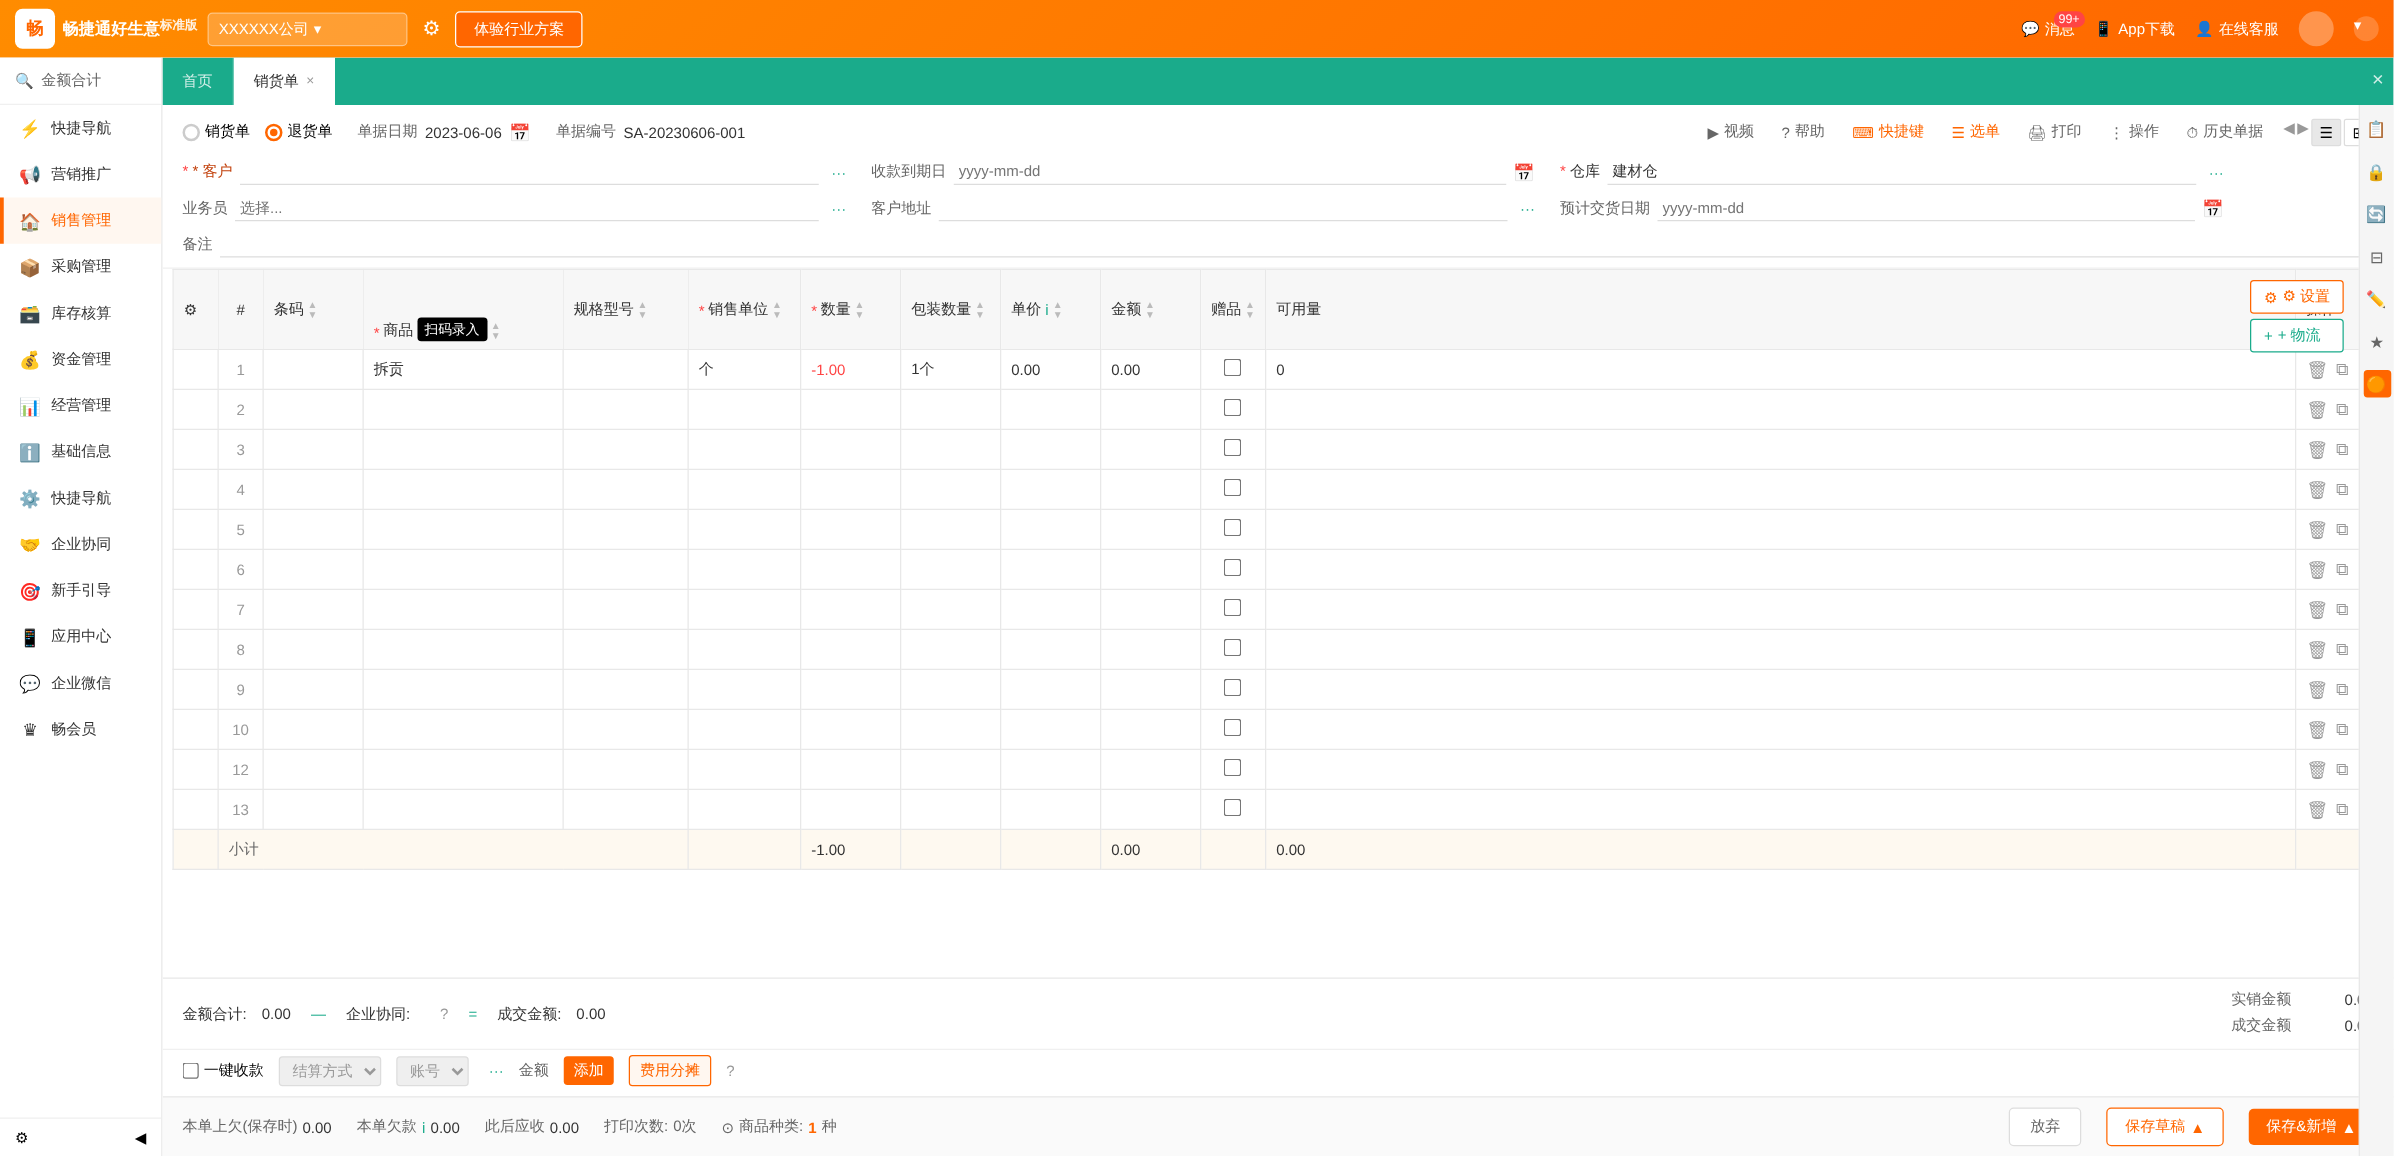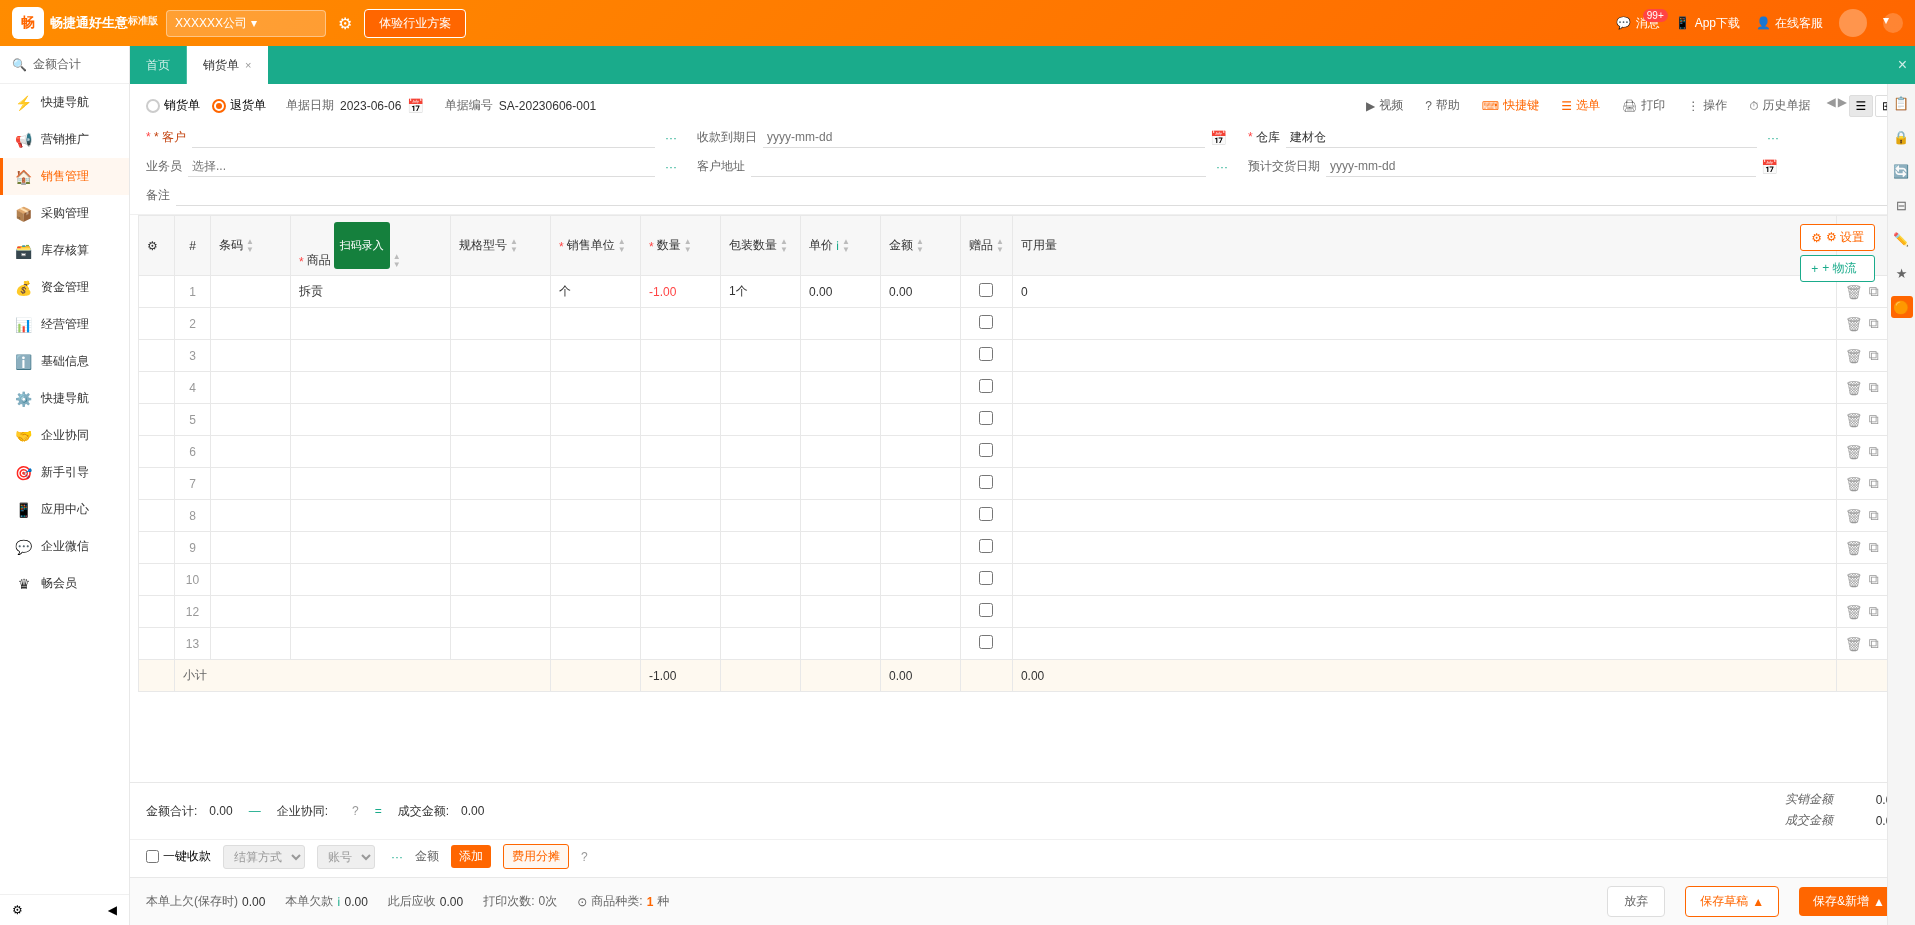--- a/index.html
+++ b/index.html
@@ -349,27 +349,28 @@
     .col-spec { width: 100px; }
     .col-unit { width: 80px; }
     .col-qty { width: 80px; }
     .col-pkgqty { width: 80px; }
     .col-price { width: 80px; }
     .col-amount { width: 80px; }
     .col-gift { width: 50px; }
     .col-action { width: 70px; }
     .col-settings { width: 36px; text-align: center; }
     .scan-btn {
-      background: #15803d;
+      background: #000000;
       color: white;
       border: none;
-      padding: 16px 6px;
+      padding: 2px 6px;
       border-radius: 3px;
       cursor: pointer;
       font-size: 11px;
+      margin-top: 32px;
     }
     .required-star { color: #ff4444; }
     .negative { color: #ff4444; }
     .th-content { display: flex; align-items: flex-end; gap: 3px; }
     .th-arrows { display: flex; flex-direction: column; line-height: 1; }
     .th-arrow { font-size: 8px; color: #bbb; }
 
     
     .subtotal-row td {
       background: #fef9f0;
@@ -438,21 +439,21 @@
       align-items: center;
       gap: 4px;
     }
     .summary-row {
       display: flex;
       justify-content: flex-end;
       gap: 16px;
       align-items: center;
       margin-bottom: 2px;
     }
-    .summary-label { color: #666; font-style: italic; }
+    .summary-label { color: #666; }
     .summary-val { color: #333; min-width: 50px; text-align: right; }
 
     .checkbox-cell { text-align: center; }
     .checkbox-inp { width: 14px; height: 14px; cursor: pointer; }
 
     .action-icons { display: flex; gap: 6px; align-items: center; }
     .act-icon { color: #999; cursor: pointer; font-size: 14px; }
     .panel-icon {
       width: 22px; height: 22px;
       display: flex; align-items: center; justify-content: center;

